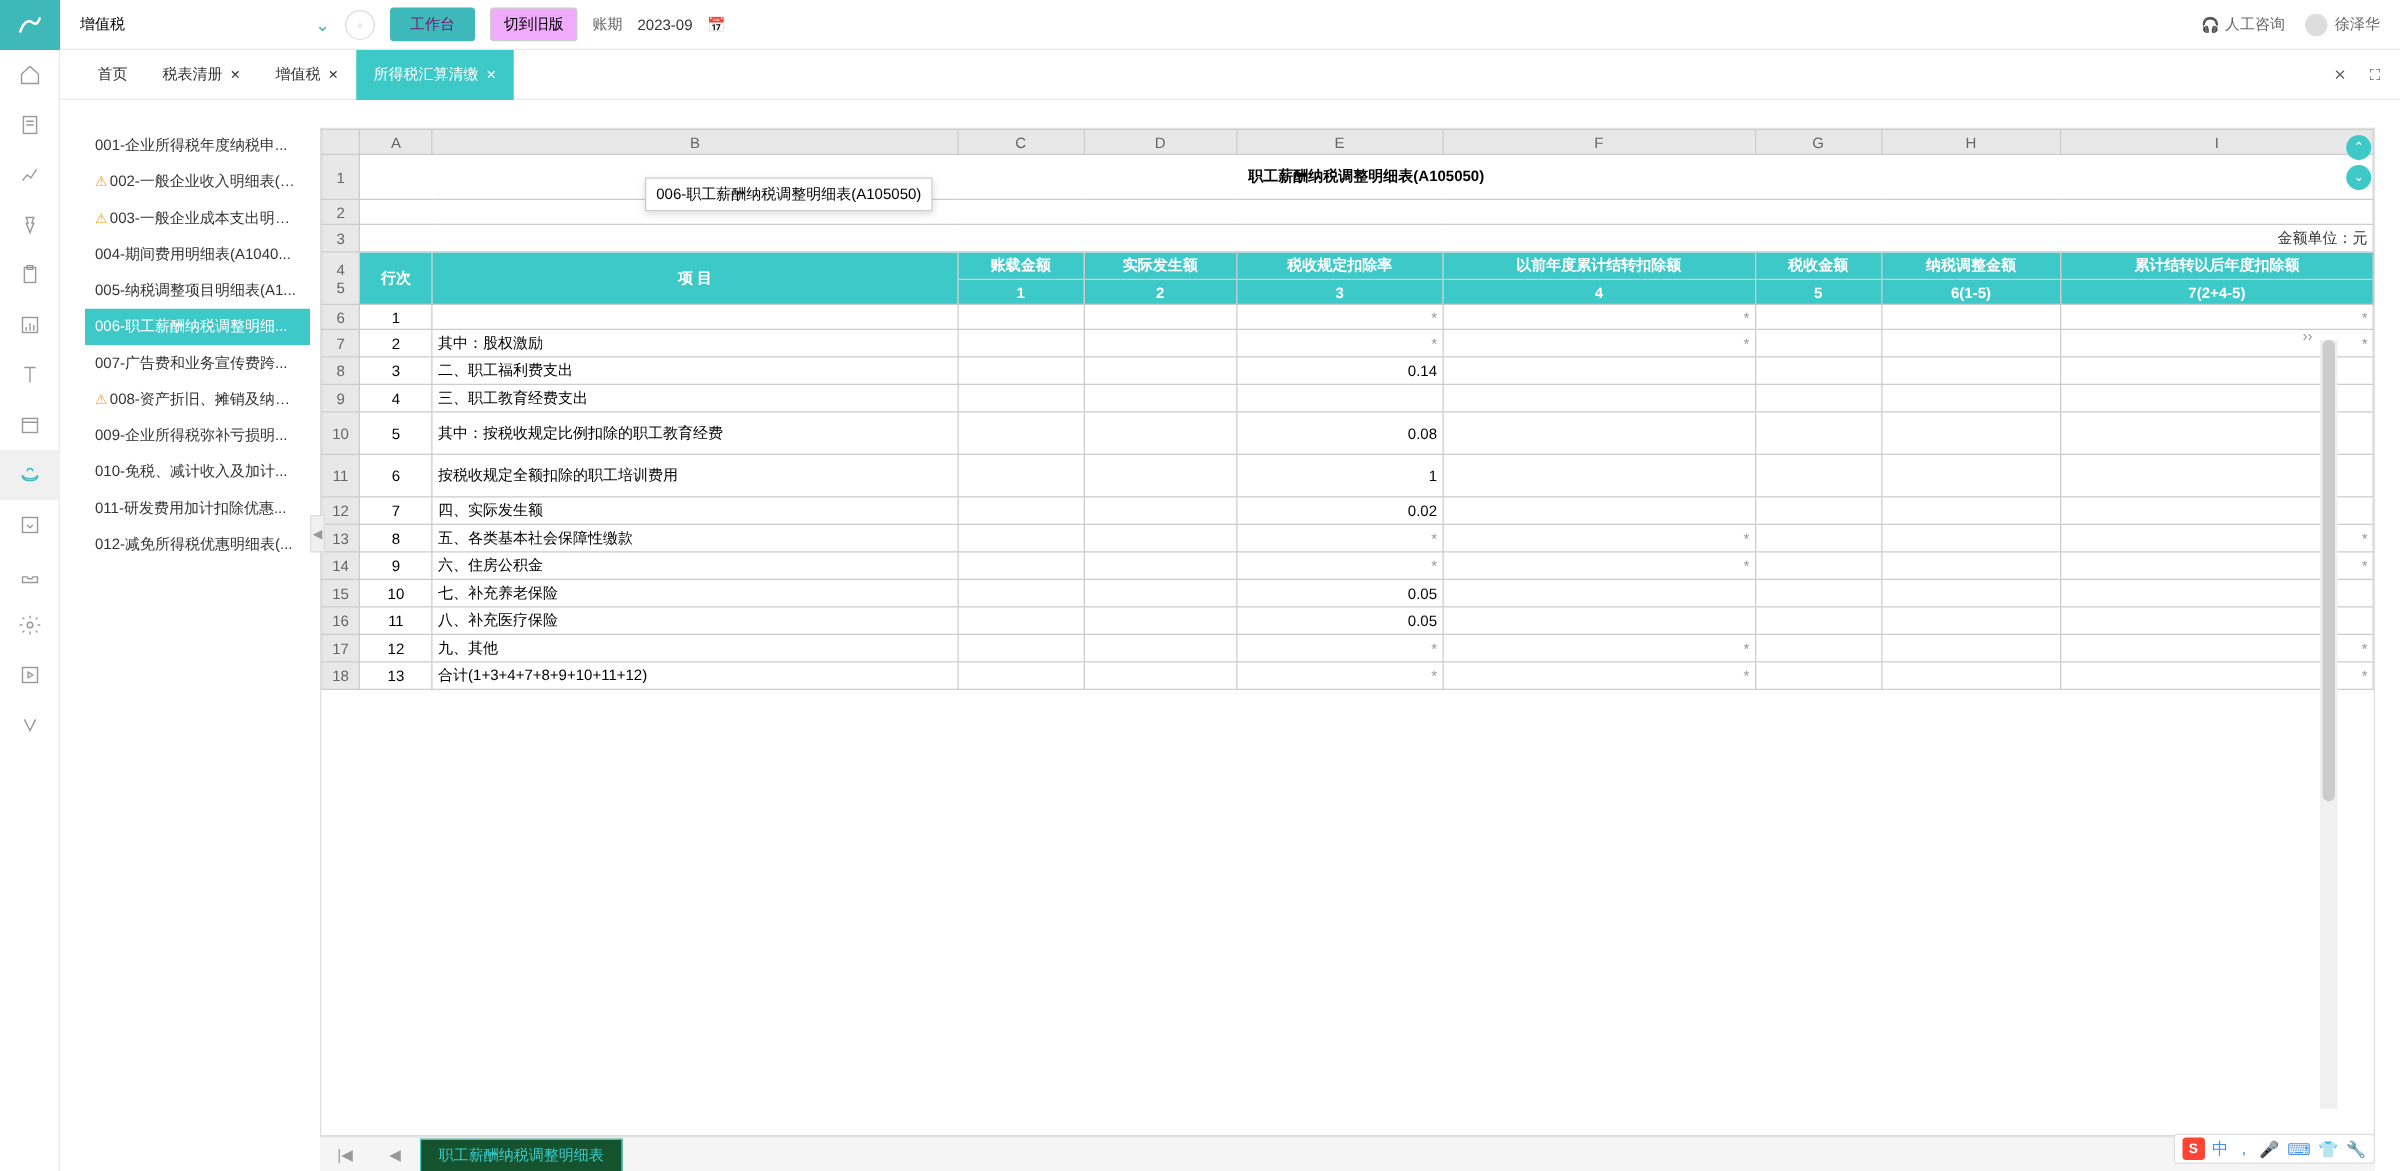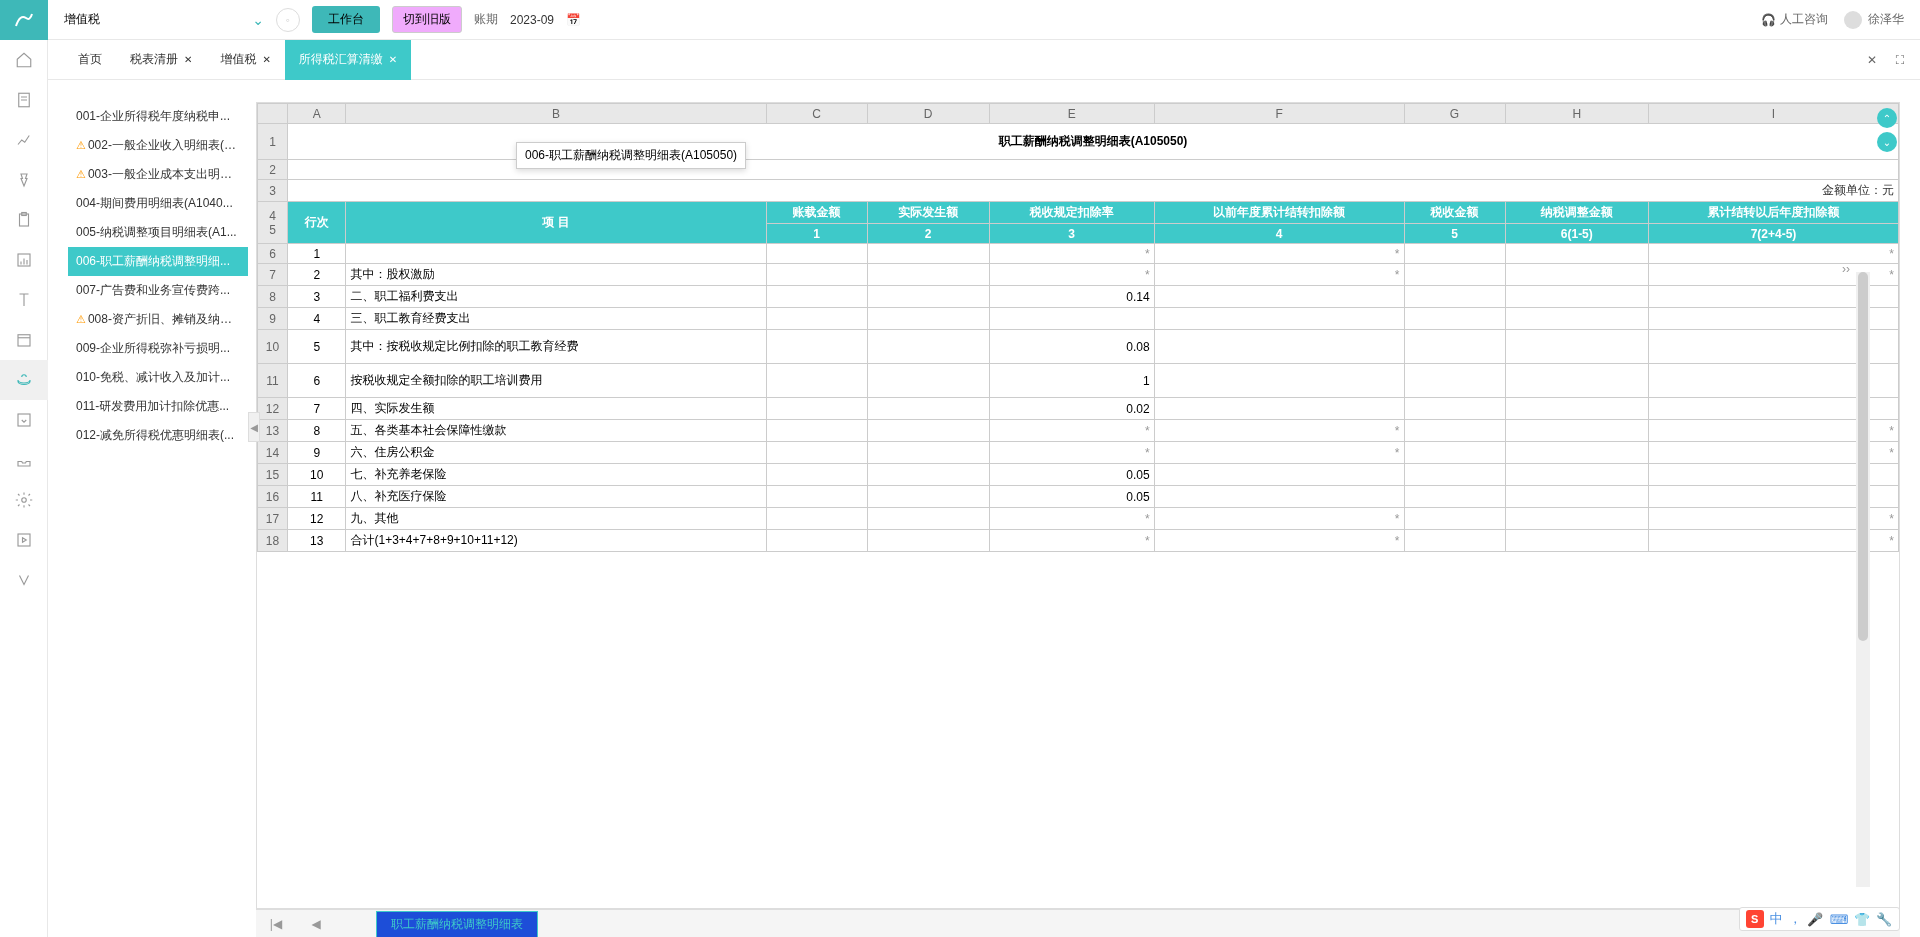--- a/index.html
+++ b/index.html
@@ -9,21 +9,21 @@
 .leftbar .logo{width:48px;height:40px;background:#3eb8b8;display:flex;align-items:center;justify-content:center}
 .leftbar .logo svg{width:24px;height:24px}
 .leftbar .nav-item{width:48px;height:40px;display:flex;align-items:center;justify-content:center;color:#999;cursor:pointer}
 .leftbar .nav-item.active{background:#f0f0f0;color:#3eb8b8}
 .leftbar .nav-item svg{width:18px;height:18px}
 .main{flex:1;display:flex;flex-direction:column;background:#fff}
 .topbar{height:40px;display:flex;align-items:center;padding:0 16px;border-bottom:1px solid #e8e8e8;gap:12px}
 .tax-select{display:flex;align-items:center;gap:8px;cursor:pointer;min-width:200px}
 .chev{color:#3eb8b8;font-size:14px}
 .round-btn{width:24px;height:24px;border-radius:50%;border:1px solid #ddd;background:#fff;display:flex;align-items:center;justify-content:center;color:#ccc;cursor:pointer}
-.workbench-btn{background:#3eb8b8;color:#000000;border:none;padding:5px 16px;border-radius:3px;cursor:pointer}
+.workbench-btn{background:#3eb8b8;color:#701a75;border:none;padding:5px 16px;border-radius:3px;cursor:pointer}
 .old-btn{border:1px solid #ccc;background:#f0abfc;padding:4px 10px;border-radius:3px;cursor:pointer}
 .period-label{color:#666}
 .period-val{color:#333}
 .cal-icon{color:#3eb8b8;cursor:pointer}
 .top-right{margin-left:auto;display:flex;align-items:center;gap:16px}
 .consult{display:flex;align-items:center;gap:4px;cursor:pointer;color:#666}
 .user{display:flex;align-items:center;gap:6px;color:#666;cursor:pointer}
 .avatar{width:18px;height:18px;border-radius:50%;background:#ddd}
 .tabbar{height:40px;display:flex;align-items:center;border-bottom:1px solid #e8e8e8;padding-left:16px;position:relative}
 .tab{padding:0 14px;height:40px;display:flex;align-items:center;gap:6px;cursor:pointer;color:#333}
@@ -48,21 +48,21 @@
 table.grid td,table.grid th{border:1px solid #ccc;padding:2px 4px;height:20px;font-size:12px;background:#fff;white-space:nowrap}
 .col-head{background:#e8e8e8!important;text-align:center;color:#666;font-weight:normal}
 .row-head{background:#e8e8e8!important;text-align:center;color:#666;width:30px}
 .title-cell{text-align:center;font-size:15px;font-weight:bold;height:36px!important}
 .unit-cell{text-align:right;color:#333}
 .hdr{background:#3ec9c9!important;color:#fff;text-align:center;font-weight:bold}
 .num{text-align:right}
 .star{color:#999;text-align:right}
 .sheet-footer{height:28px;border-top:1px solid #ddd;display:flex;align-items:center;background:#f5f5f5}
 .sheet-footer .nav{width:40px;text-align:center;color:#999}
-.sheet-tab{padding:4px 14px;border:1px solid #3ec9c9;border-bottom:none;background:#1d4ed8;color:#3ec9c9;margin-left:40px}
+.sheet-tab{padding:4px 14px;border:1px solid #3ec9c9;border-bottom:none;background:#14532d;color:#3ec9c9;}
 .sheet-footer .scroll-track{flex:1;height:12px;margin:0 20px;position:relative}
 .right-rail{position:absolute;right:0;top:0;bottom:0;width:26px;display:flex;flex-direction:column;align-items:center;padding-top:4px}
 .rail-btn{width:20px;height:20px;border-radius:50%;background:#3ec9c9;color:#fff;display:flex;align-items:center;justify-content:center;cursor:pointer;font-size:10px;margin:2px 0}
 .year-list{display:flex;flex-direction:column;gap:2px;margin-top:4px}
 .year-item{font-size:11px;color:#bbb;padding:3px 2px;cursor:pointer;text-align:center}
 .year-item.active{background:#3ec9c9;color:#fff;border-radius:3px}
 .year-item.enabled{color:#333}
 .ime-bar{position:absolute;right:20px;bottom:6px;display:flex;align-items:center;gap:6px;background:#fff;border:1px solid #ddd;padding:2px 6px;border-radius:3px}
 .ime-logo{width:18px;height:18px;background:#f43;color:#fff;display:flex;align-items:center;justify-content:center;font-weight:bold;border-radius:3px;font-size:11px}
 .ime-item{color:#4a90e2;font-size:13px;cursor:pointer}

